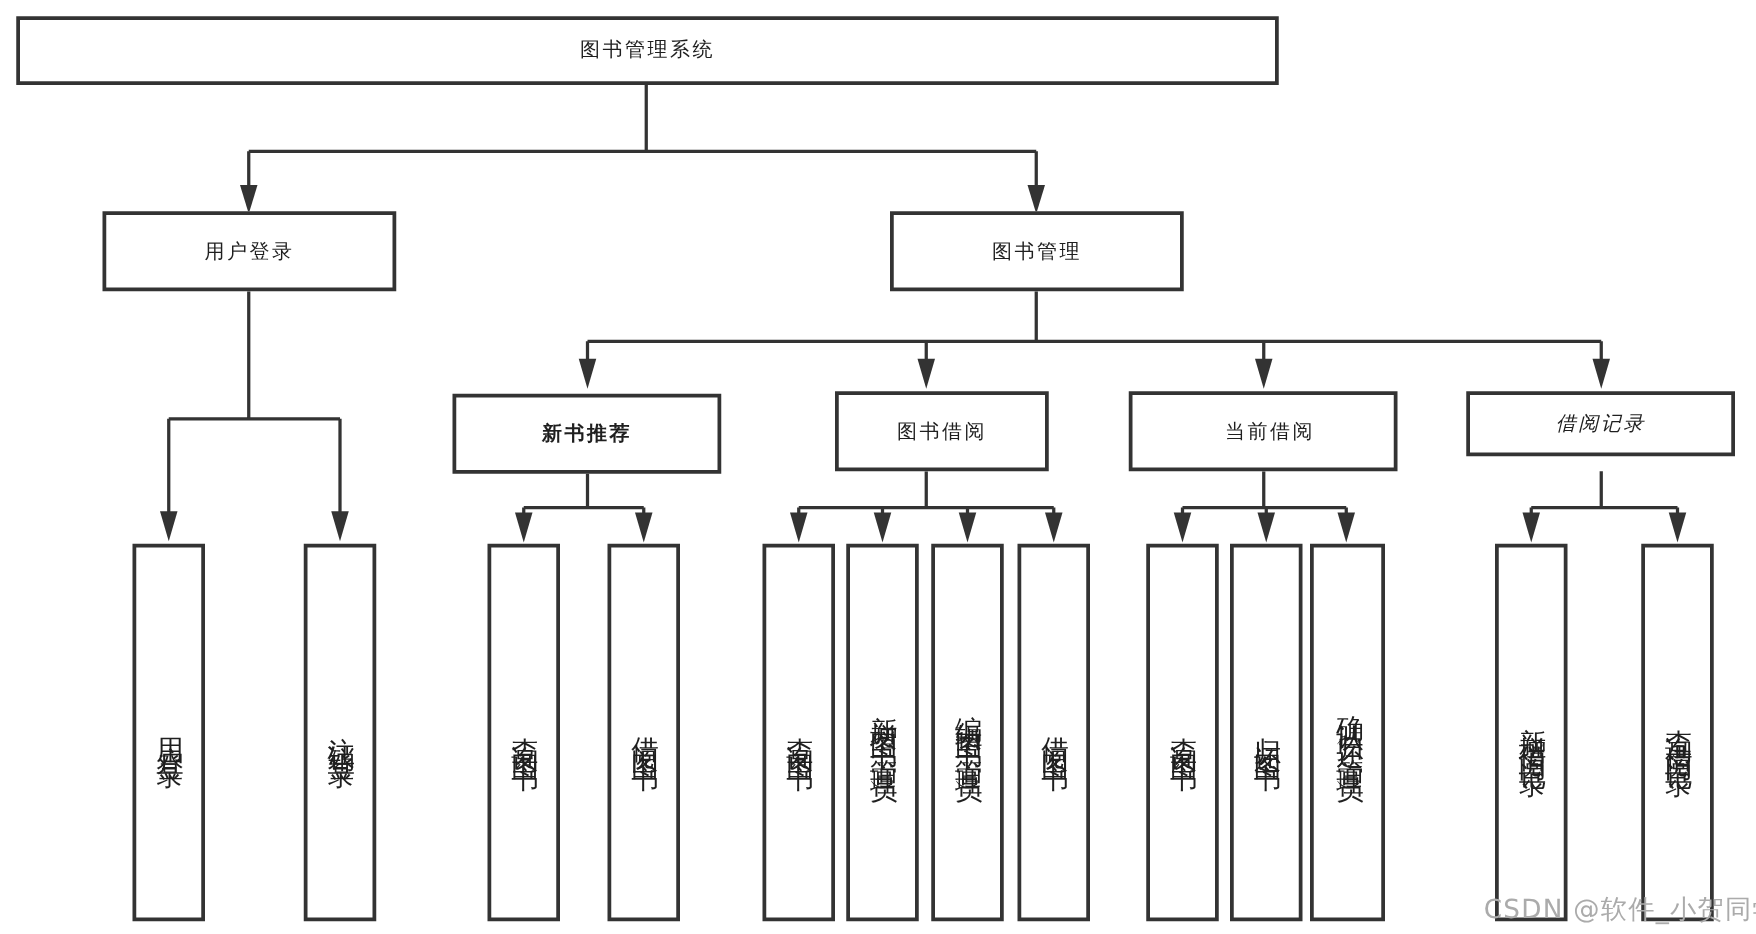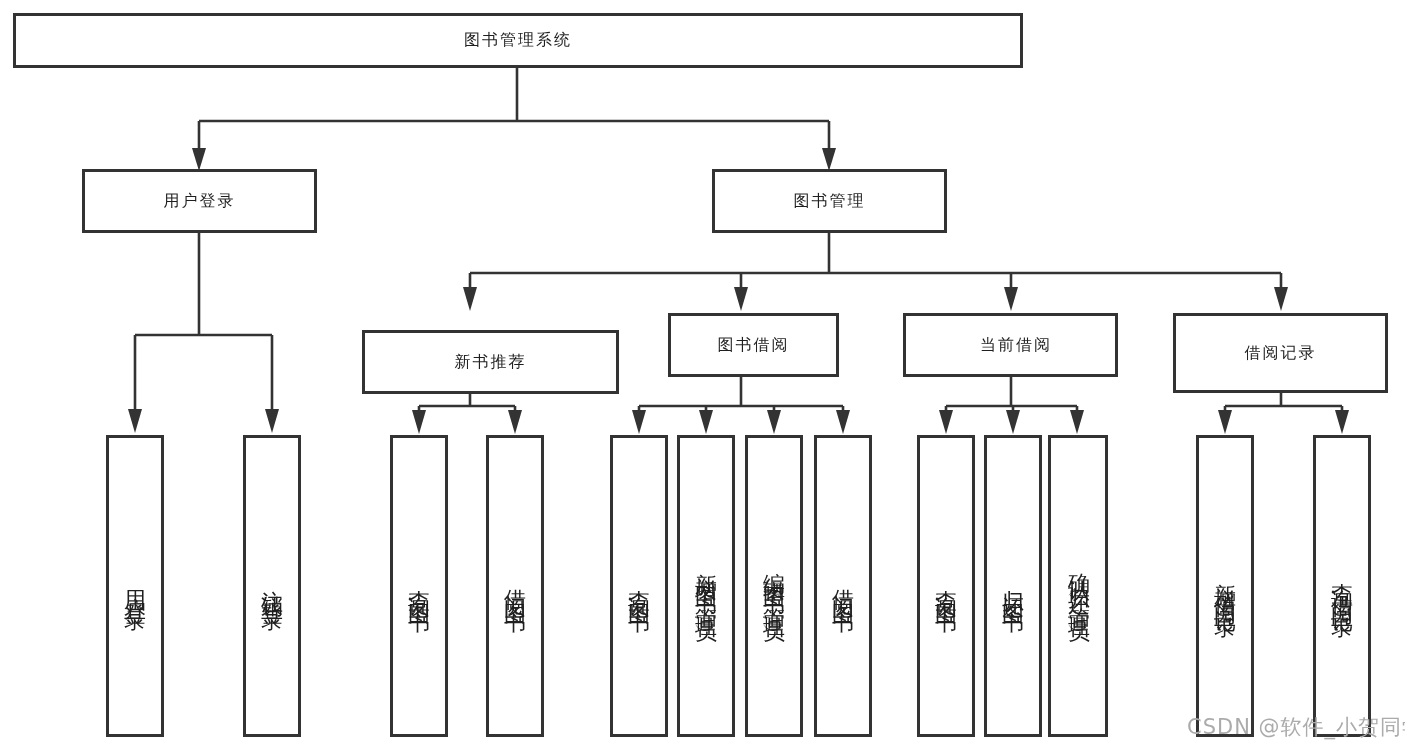--- a/index.html
+++ b/index.html
@@ -91,24 +91,24 @@
     <path d="M1281,377 V406 M1225,406 H1342 M1225,406 V412 M1342,406 V412"></path>
     <polygon points="1218,410 1232,410 1225,434"></polygon>
     <polygon points="1335,410 1349,410 1342,434"></polygon>
   </svg>
 
   <div class="hbox" style="left:13px;top:13px;width:1010px;height:55px;">图书管理系统</div>
 
   <div class="hbox" style="left:82px;top:169px;width:235px;height:64px;">用户登录</div>
   <div class="hbox" style="left:712px;top:169px;width:235px;height:64px;">图书管理</div>
 
-  <div class="hbox" style="left:362px;top:330px;width:257px;height:64px;">新书推荐</div>
+  <div class="hbox" style="left:362px;top:315px;width:215px;height:64px;font-weight:bold;">新书推荐</div>
   <div class="hbox" style="left:668px;top:313px;width:171px;height:64px;">图书借阅</div>
   <div class="hbox" style="left:903px;top:313px;width:215px;height:64px;padding-left:11px;">当前借阅</div>
-  <div class="hbox" style="left:1173px;top:313px;width:215px;height:80px;">借阅记录</div>
+  <div class="hbox" style="left:1173px;top:313px;width:215px;height:52px;font-style:italic;">借阅记录</div>
 
   <div class="vbox" style="left:106px;">用户登录</div>
   <div class="vbox" style="left:243px;">注销登录</div>
 
   <div class="vbox" style="left:390px;">查询图书</div>
   <div class="vbox" style="left:486px;">借阅图书</div>
 
   <div class="vbox" style="left:610px;">查询图书</div>
   <div class="vbox" style="left:677px;">新增图书（管理员）</div>
   <div class="vbox" style="left:745px;">编辑图书（管理员）</div>

